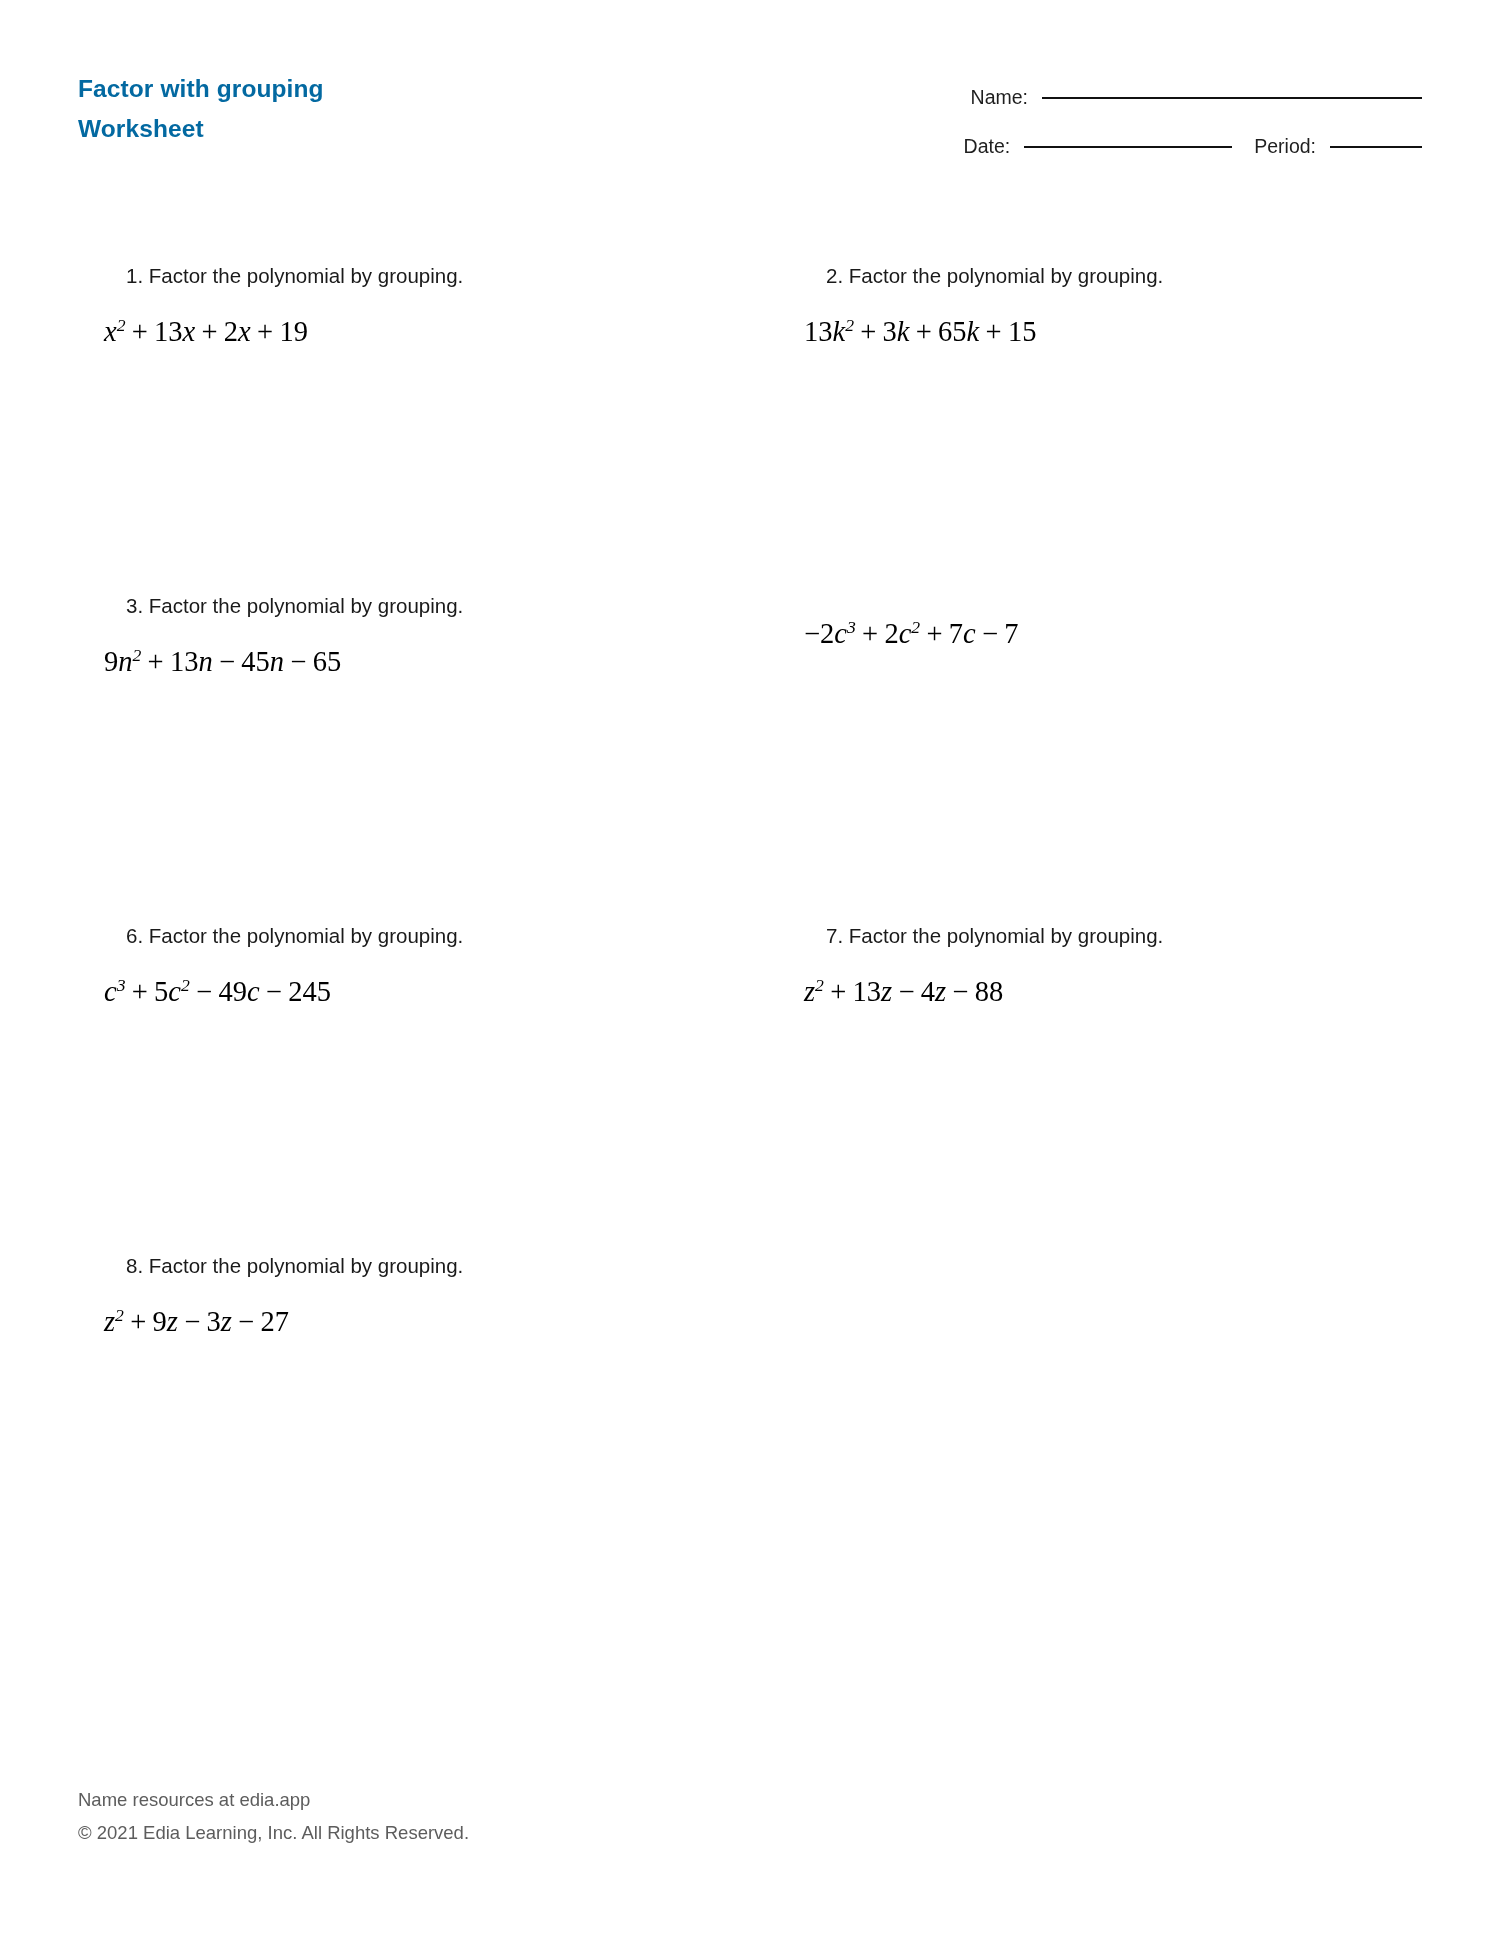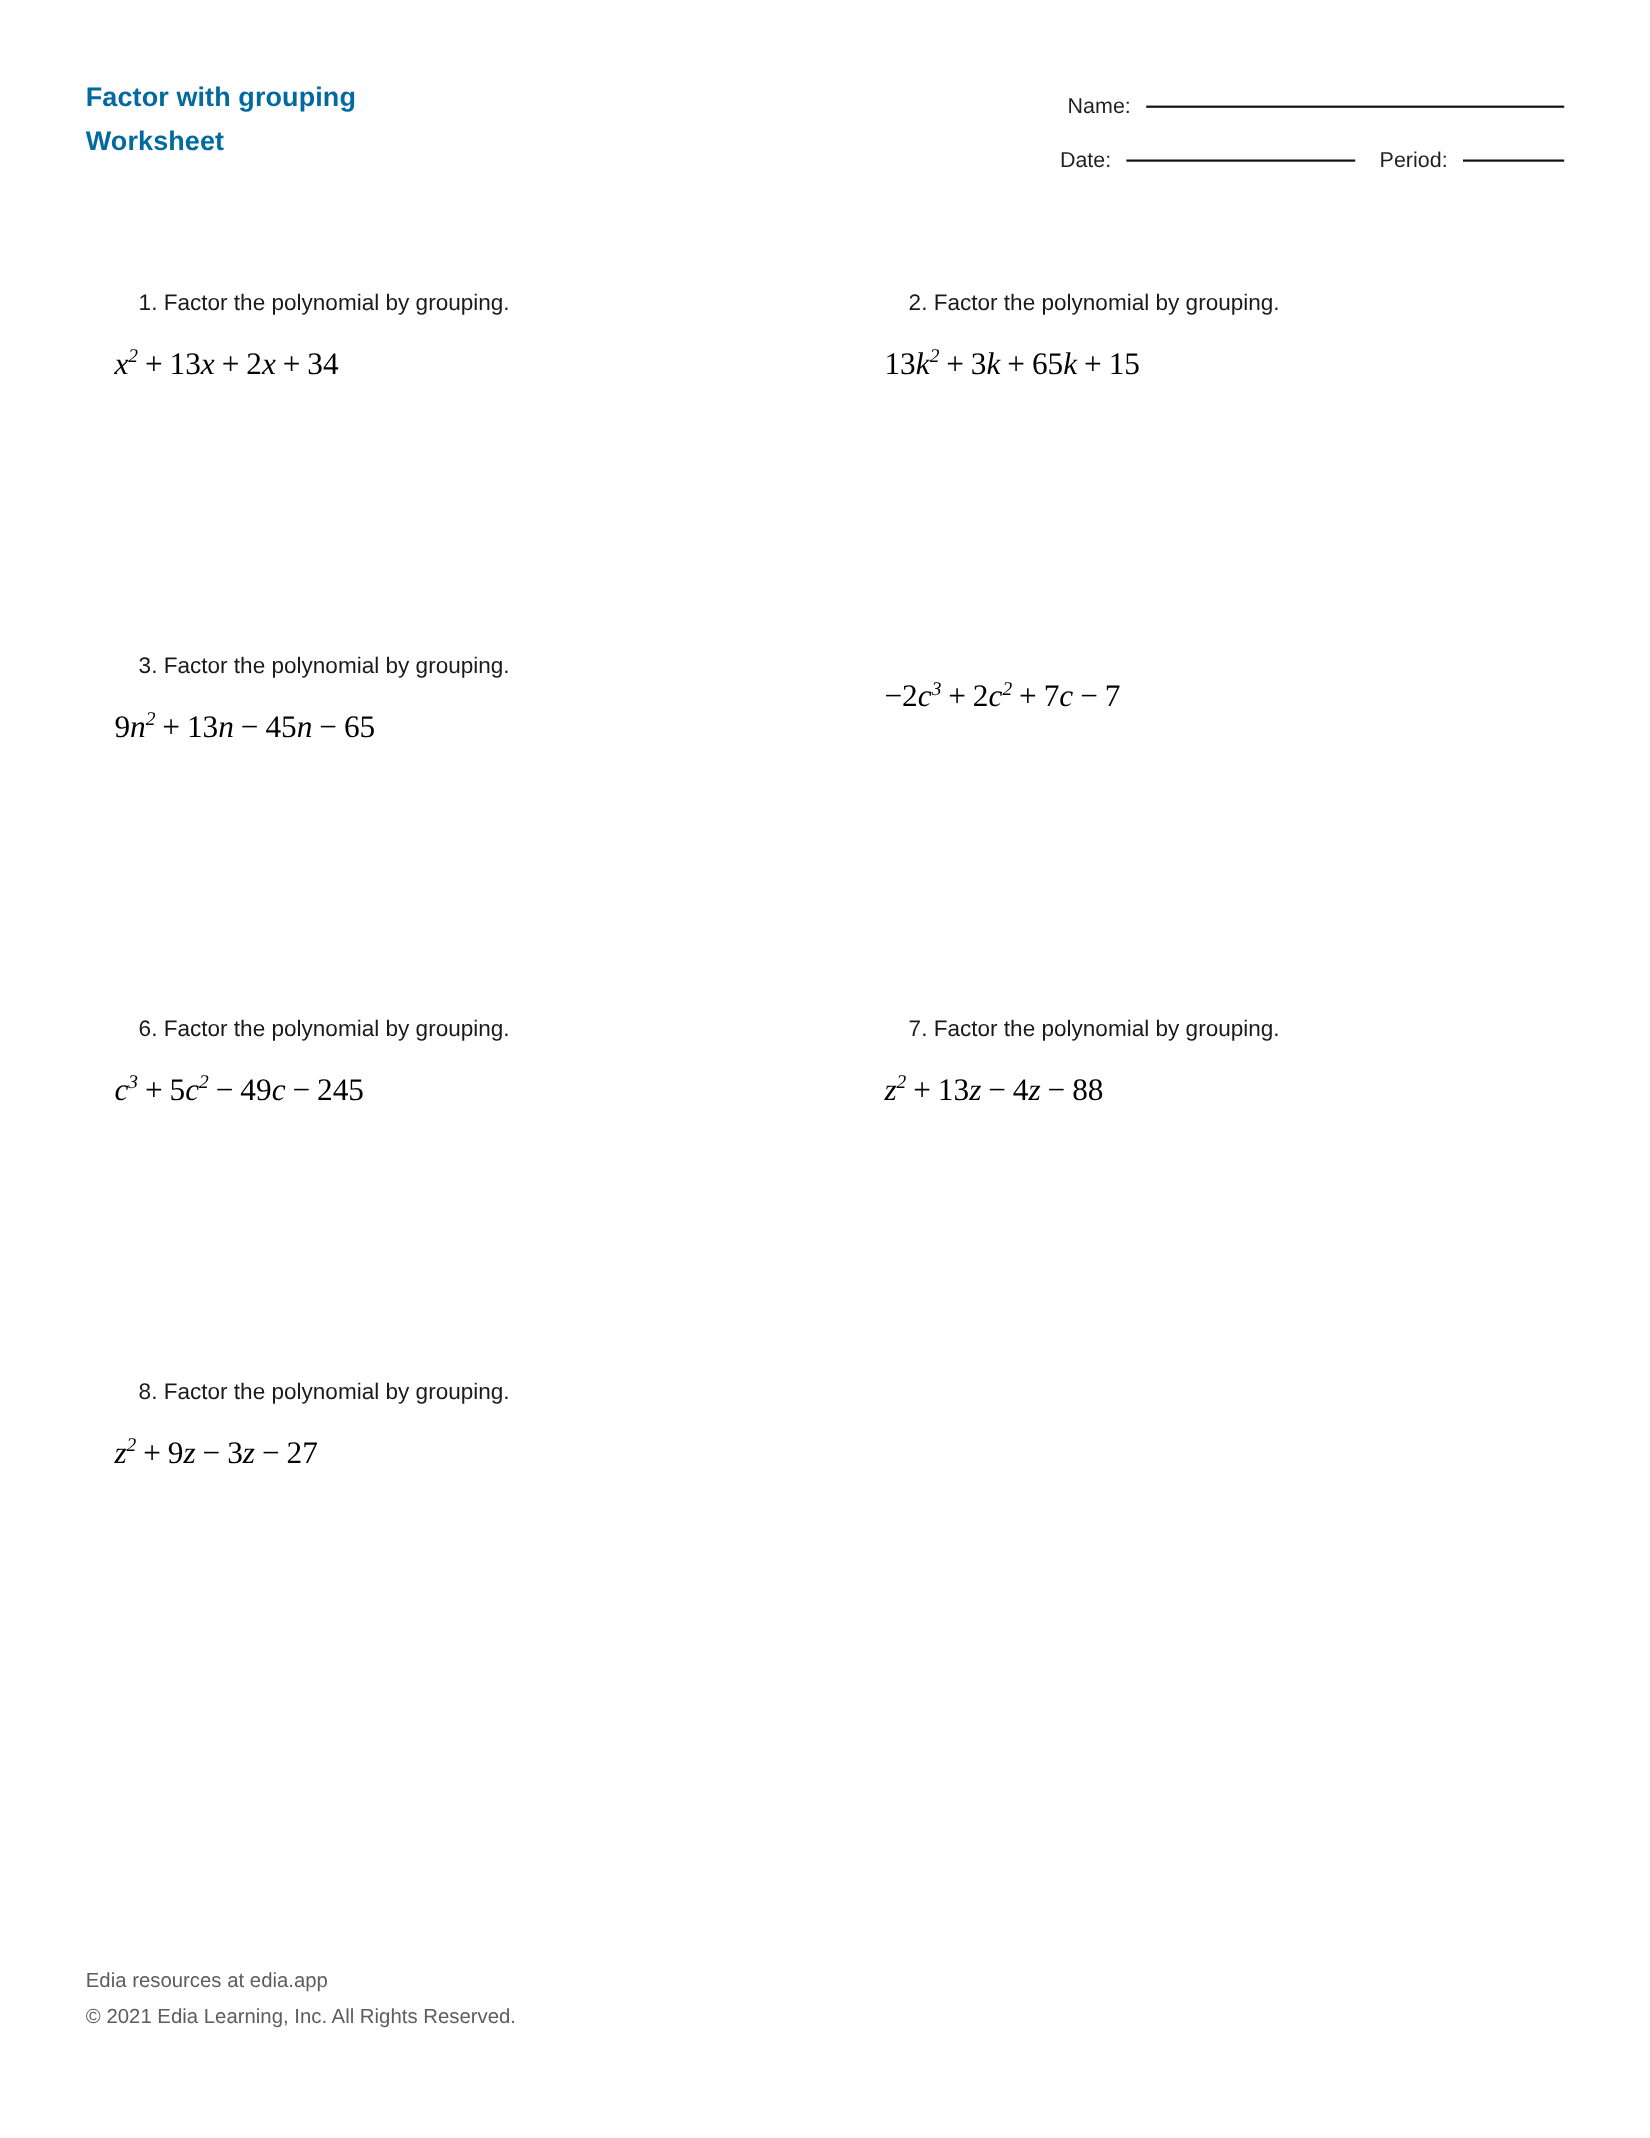--- a/index.html
+++ b/index.html
@@ -157,21 +157,21 @@
         <span class="field-label">Period:</span>
         <span class="rule rule-period"></span>
       </div>
     </div>
 
   </div>
 
   <div class="problems" id="problems">
       <div class="problem">
         <div class="prompt">1. Factor the polynomial by grouping.</div>
-        <div class="expr"><span class="v">x<sup>2</sup></span><span class="op">+</span><span>13</span><span class="v">x</span><span class="op">+</span><span>2</span><span class="v">x</span><span class="op">+</span><span>34</span></div>
+        <div class="expr"><span class="v">x<sup>2</sup></span><span class="op">+</span><span>13</span><span class="v">x</span><span class="op">+</span><span>2</span><span class="v">x</span><span class="op">+</span><span>19</span></div>
         <div style="height: 190px;"></div>
       </div>
       <div class="problem">
         <div class="prompt">2. Factor the polynomial by grouping.</div>
         <div class="expr"><span>13</span><span class="v">k<sup>2</sup></span><span class="op">+</span><span>3</span><span class="v">k</span><span class="op">+</span><span>65</span><span class="v">k</span><span class="op">+</span><span>15</span></div>
         <div style="height: 190px;"></div>
       </div>
       <div class="problem">
         <div class="prompt">3. Factor the polynomial by grouping.</div>
         <div class="expr"><span>9</span><span class="v">n<sup>2</sup></span><span class="op">+</span><span>13</span><span class="v">n</span><span class="op">−</span><span>45</span><span class="v">n</span><span class="op">−</span><span>65</span></div>
@@ -192,17 +192,17 @@
         <div style="height: 190px;"></div>
       </div>
       <div class="problem">
         <div class="prompt">8. Factor the polynomial by grouping.</div>
         <div class="expr"><span class="v">z<sup>2</sup></span><span class="op">+</span><span>9</span><span class="v">z</span><span class="op">−</span><span>3</span><span class="v">z</span><span class="op">−</span><span>27</span></div>
         <div style="height: 190px;"></div>
       </div>
     </div>
 
   <div class="footer">
-    <div class="footer-line">Edia resources at edia.app</div>
+    <div class="footer-line">Name resources at edia.app</div>
     <div class="footer-line">© 2021 Edia Learning, Inc. All Rights Reserved.</div>
   </div>
 
 </div>
 
 </body></html>

